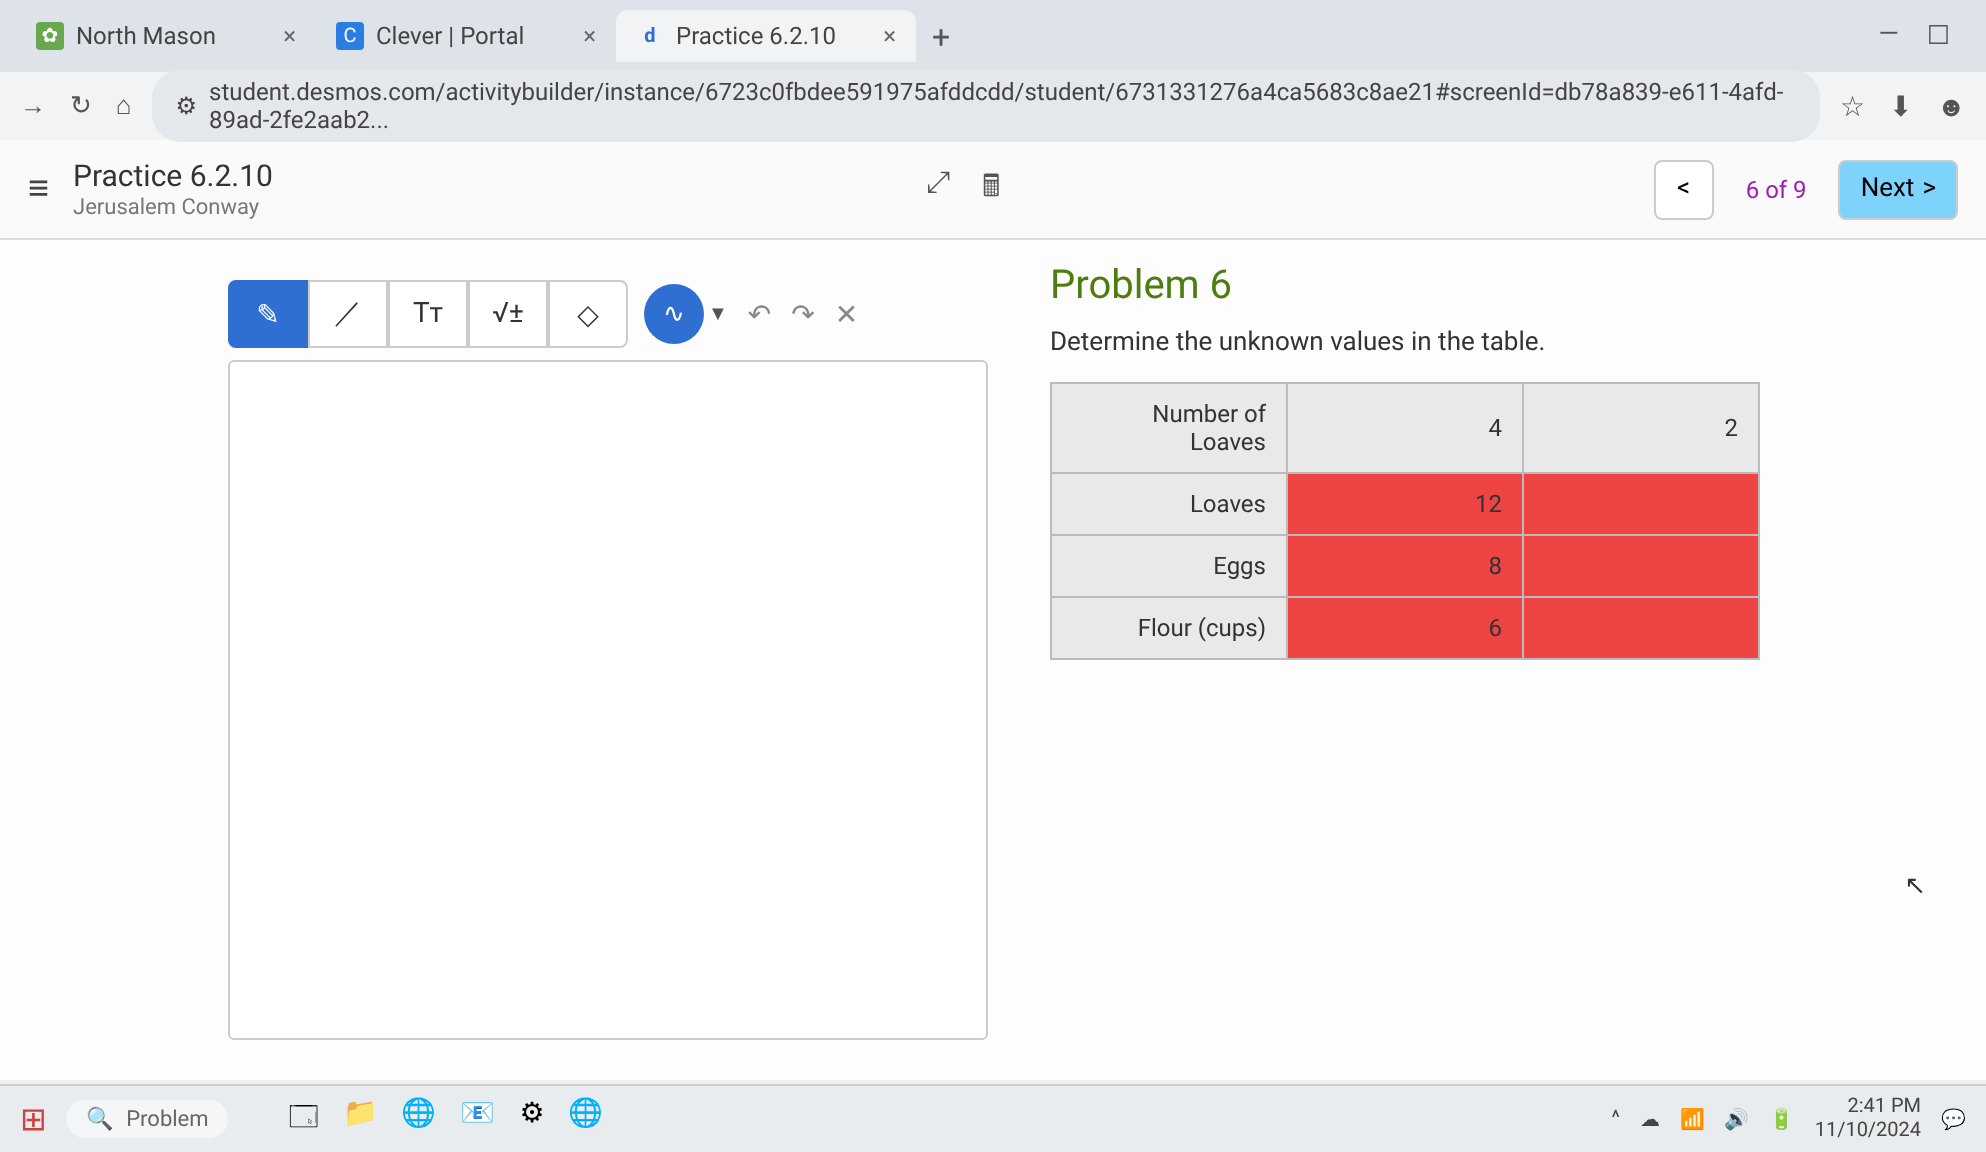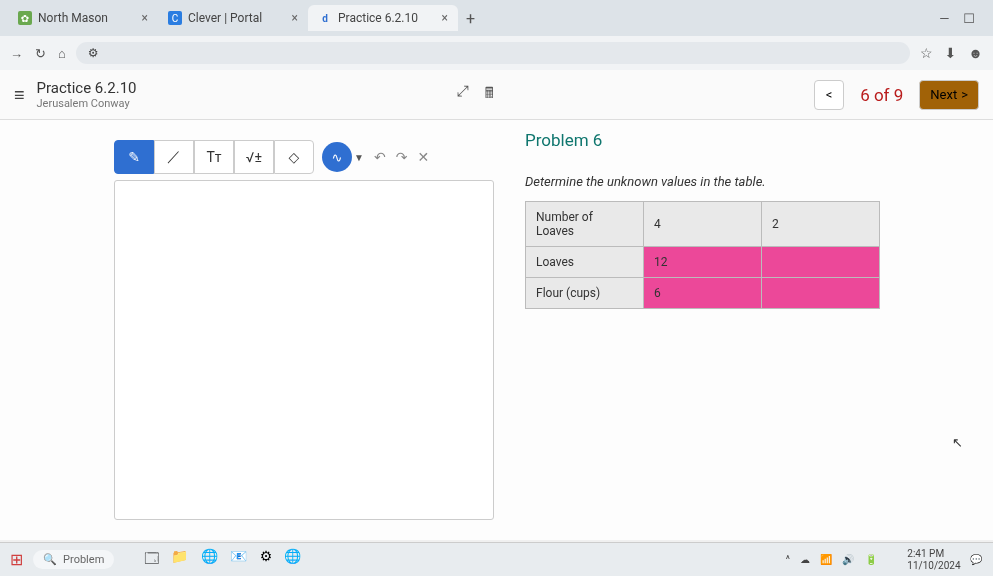--- a/index.html
+++ b/index.html
@@ -20,50 +20,50 @@
 .url-actions { display: flex; gap: 12px; color: #555; font-size: 14px; align-items: center; }
 
 .app-header { background: #fafafa; border-bottom: 1px solid #ddd; height: 50px; display: flex; align-items: center; padding: 0 14px; gap: 12px; }
 .hamburger { font-size: 18px; color: #444; }
 .title-block { flex: 0 0 auto; }
 .title-main { font-size: 15px; color: #333; }
 .title-sub { font-size: 11px; color: #777; }
 .header-mid { flex: 1; display: flex; justify-content: center; gap: 16px; color: #555; font-size: 15px; }
 .header-right { display: flex; align-items: center; gap: 10px; }
 .prev-btn { width: 30px; height: 30px; border: 1px solid #ccc; border-radius: 4px; display: flex; align-items: center; justify-content: center; background: #fff; font-size: 13px; }
-.page-count { font-size: 17px; color: #b91c1c; padding: 0 6px; }
-.next-btn { height: 30px; padding: 0 10px; border: 1px solid #ccc; border-radius: 4px; background: #a16207; display: flex; align-items: center; gap: 4px; font-size: 13px; }
+.page-count { font-size: 12px; color: #a21caf; padding: 0 6px; }
+.next-btn { height: 30px; padding: 0 10px; border: 1px solid #ccc; border-radius: 4px; background: #7dd3fc; display: flex; align-items: center; gap: 4px; font-size: 13px; }
 
 .content { display: flex; height: 420px; background: #fdfdfd; }
 .left-panel { width: 505px; padding: 20px 14px 14px 114px; }
 .toolbar { display: flex; align-items: center; gap: 0; height: 34px; }
 .tool { width: 40px; height: 34px; display: flex; align-items: center; justify-content: center; border: 1px solid #ccc; background: #fff; font-size: 14px; color: #333; }
 .tool.active { background: #2f6fd1; color: #fff; border-color: #2f6fd1; }
 .tool:first-child { border-radius: 4px 0 0 4px; }
 .tool-group-end { border-radius: 0 4px 4px 0; }
 .color-swatch { width: 30px; height: 30px; border-radius: 50%; background: #2f6fd1; margin-left: 8px; display: flex; align-items: center; justify-content: center; color: #fff; font-size: 13px; }
 .caret { margin-left: 2px; font-size: 10px; color: #555; }
 .undo-redo { display: flex; gap: 10px; margin-left: 10px; color: #888; font-size: 14px; }
 .clear-x { margin-left: 10px; color: #888; font-size: 14px; }
 .sketch-area { margin-top: 6px; width: 380px; height: 340px; border: 1px solid #ccc; background: #fff; border-radius: 3px; }
 
 .right-panel { flex: 1; padding: 10px 20px; }
-.problem-title { font-size: 17px; color: #0f766e; margin-bottom: 24px; }
-.problem-desc { font-size: 13px; color: #333; margin-bottom: 12px; font-style: italic; }
+.problem-title { font-size: 20px; color: #4d7c0f; margin-bottom: 10px; }
+.problem-desc { font-size: 13px; color: #333; margin-bottom: 12px; }
 .data-table { border-collapse: collapse; }
-.data-table td, .data-table th { border: 1px solid #bbb; padding: 8px 10px; font-size: 12px; text-align: left; color: #333; }
+.data-table td, .data-table th { border: 1px solid #bbb; padding: 8px 10px; font-size: 12px; text-align: right; color: #333; }
 .data-table th { font-weight: normal; background: #e9e9e9; width: 118px; }
-.data-table td { width: 118px; background: #ec4899; }
+.data-table td { width: 118px; background: #ef4444; }
 .data-table tr:first-child td { background: #e9e9e9; }
 
 .taskbar { position: absolute; bottom: 0; left: 0; right: 0; height: 34px; background: #e8ecef; display: flex; align-items: center; padding: 0 10px; gap: 10px; border-top: 1px solid #ccc; }
 .taskbar-search { display: flex; align-items: center; gap: 6px; background: #f4f6f8; border-radius: 14px; padding: 3px 10px; font-size: 11px; color: #666; }
 .taskbar-icons { display: flex; gap: 12px; margin-left: 20px; font-size: 14px; }
 .taskbar-right { margin-left: auto; display: flex; align-items: center; gap: 10px; font-size: 10px; color: #444; }
-.clock { text-align: left; line-height: 1.2; margin-left: 20px; }
+.clock { text-align: right; line-height: 1.2; }
 
 .cursor-arrow { position: absolute; right: 30px; top: 435px; font-size: 13px; color: #333; }
 </style>
 </head>
 <body>
 
 <div class="browser-chrome">
   <div class="tab-bar">
     <div class="tab">
       <span class="favicon" style="background:#6aa84f;color:#fff">✿</span>
@@ -87,20 +87,21 @@
     </div>
   </div>
   <div class="url-bar">
     <div class="nav-icons">
       <span>→</span>
       <span>↻</span>
       <span>⌂</span>
     </div>
     <div class="url-input">
       <span>⚙</span>
+      <span>student.desmos.com/activitybuilder/instance/6723c0fbdee591975afddcdd/student/6731331276a4ca5683c8ae21#screenId=db78a839-e611-4afd-89ad-2fe2aab2...</span>
     </div>
     <div class="url-actions">
       <span>☆</span>
       <span>⬇</span>
       <span>☻</span>
     </div>
   </div>
 </div>
 
 <div class="app-header">
@@ -151,20 +152,25 @@
         <th>Number of Loaves</th>
         <td>4</td>
         <td>2</td>
       </tr>
       <tr>
         <th>Loaves</th>
         <td>12</td>
         <td></td>
       </tr>
       <tr>
+        <th>Eggs</th>
+        <td>8</td>
+        <td></td>
+      </tr>
+      <tr>
         <th>Flour (cups)</th>
         <td>6</td>
         <td></td>
       </tr>
     </tbody>
       </table>
   </div>
 </div>
 
 <span class="cursor-arrow">↖</span>

